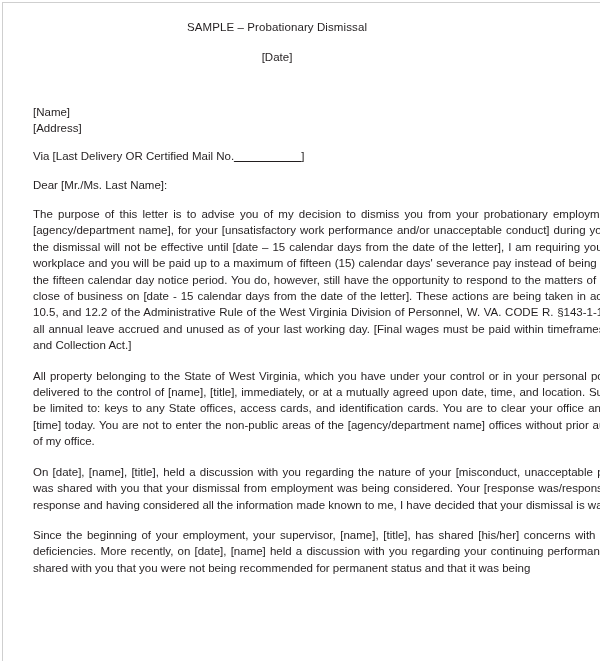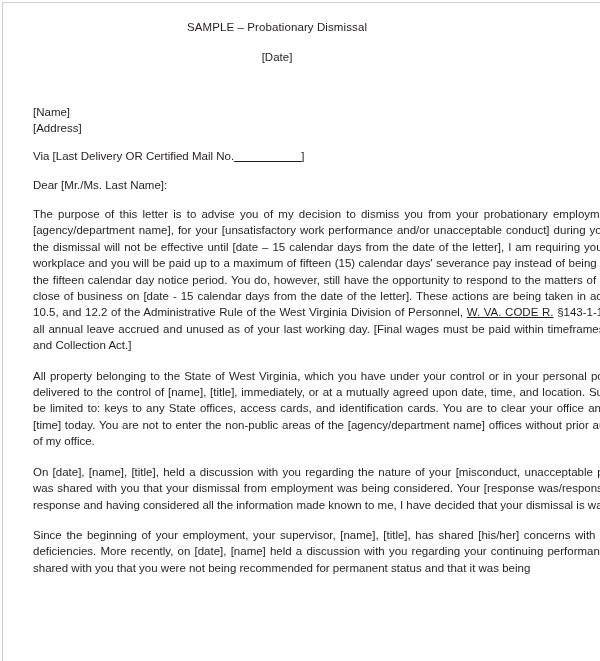--- a/index.html
+++ b/index.html
@@ -69,21 +69,20 @@
     width: 735px;
     margin: 0;
     padding-bottom: 14px;
   }
   .smallcaps {
     font-variant: small-caps;
     text-transform: lowercase;
   }
   .sc-upper {
     text-transform: uppercase;
-    text-decoration: underline;
   }
 </style>
 </head>
 <body>
 
 <div class="page">
   <div class="page-inner">
 
     <div class="doc-title">SAMPLE – Probationary Dismissal</div>
 

